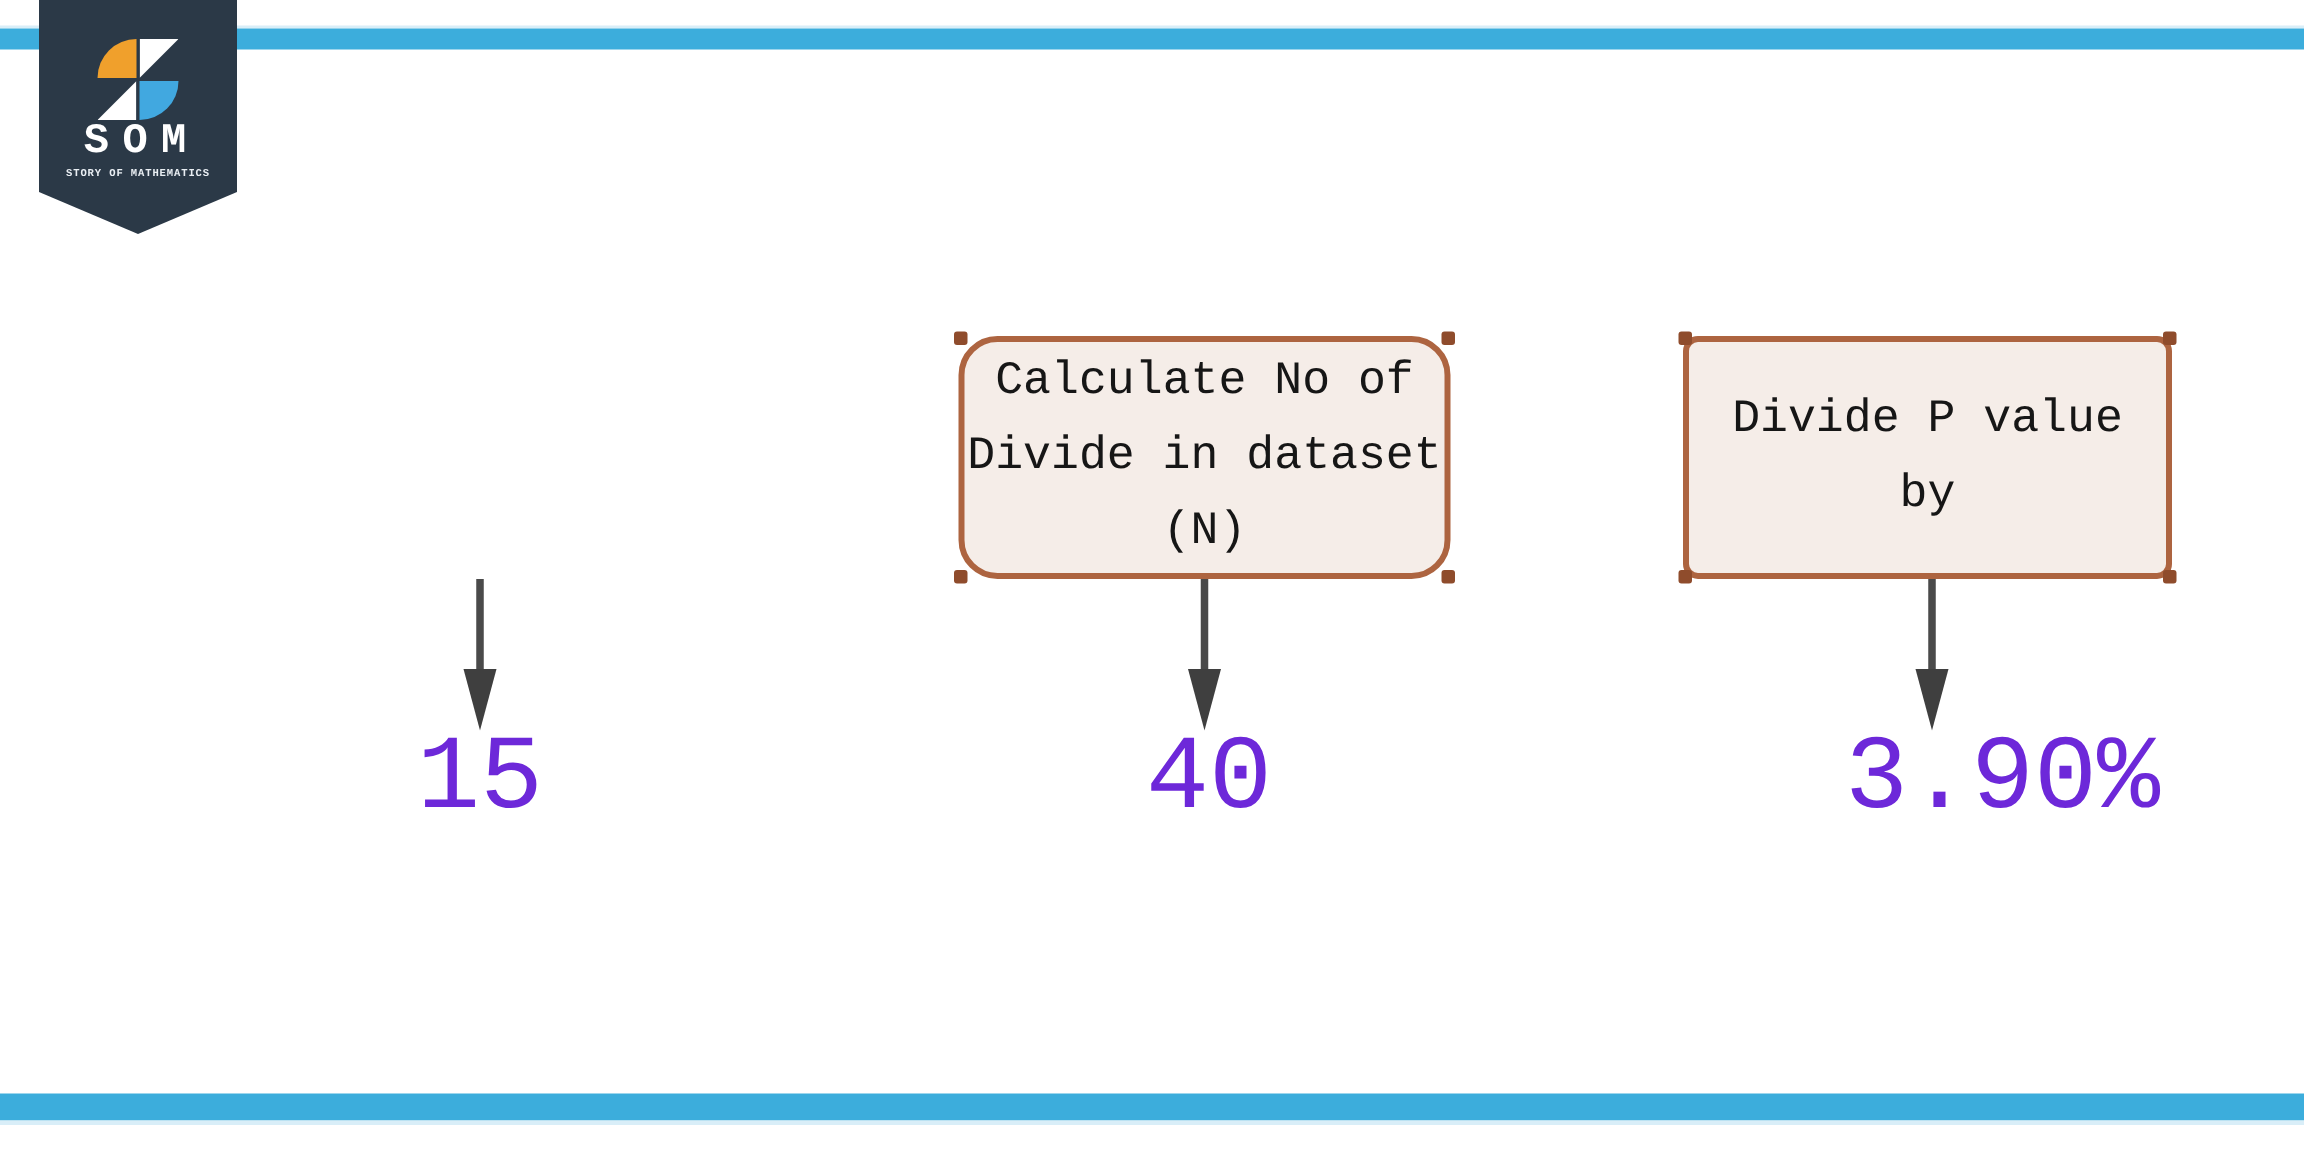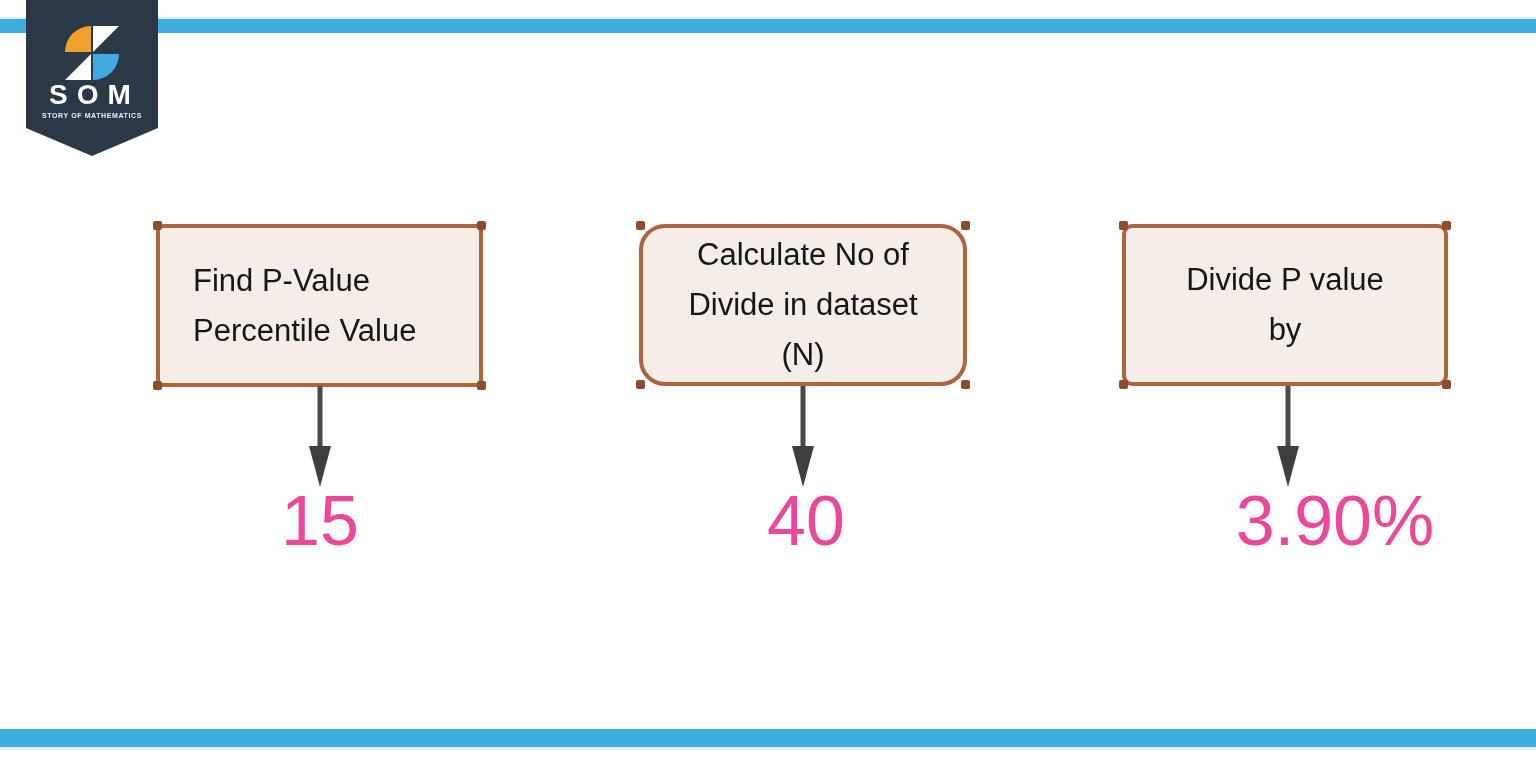--- a/index.html
+++ b/index.html
@@ -2,21 +2,21 @@
 <html><head>
 <meta charset="utf-8">
 <style>
   html,body{margin:0;padding:0;}
   body{
     width:1536px;height:768px;
     background:#ffffff;
     font-family:"Liberation Sans", sans-serif;
     overflow:hidden;
   }
-  .canvas{position:relative;width:1536px;height:768px;background:#ffffff;}
+  .canvas{position:relative;width:1536px;height:768px;background:#ffffff;font-family:Liberation Mono, monospace;}
 
   
   .hairline{position:absolute;left:0;width:1536px;background:#d9eef8;}
   .hairline.top{top:17px;height:2px;}
   .hairline.bottom{top:747px;height:3px;}
   .bar{position:absolute;left:0;width:1536px;background:#3caddc;}
   .bar.top{top:19px;height:14px;}
   .bar.bottom{top:729px;height:18px;}
 
   
@@ -62,21 +62,21 @@
 
   
   .arrow{position:absolute;width:44px;height:103px;top:386px;}
   .arrow.a1{left:298px;}
   .arrow.a2{left:781px;}
   .arrow.a3{left:1266px;}
 
   
   .value{
     position:absolute;top:486px;width:320px;text-align:center;
-    color:#ec4899;font-size:70px;line-height:1.0;white-space:nowrap;
+    color:#6d28d9;font-size:70px;line-height:1.0;white-space:nowrap;
   }
   .value.v1{left:160px;}
   .value.v2{left:646px;}
   .value.v3{left:1175px;}
 </style>
 </head>
 <body>
 
 <div class="canvas">
 
@@ -89,28 +89,20 @@
     <div class="pinwheel">
       <div class="q tl"></div>
       <div class="q tr"></div>
       <div class="q bl"></div>
       <div class="q br"></div>
     </div>
     <div class="som">SOM</div>
     <div class="tagline">STORY OF MATHEMATICS</div>
   </div>
 
-  <div class="box box1">
-    <div class="dot tl"></div>
-    <div class="dot tr"></div>
-    <div class="dot bl"></div>
-    <div class="dot br"></div>
-    <div>Find P-Value</div>
-    <div>Percentile Value</div>
-  </div>
   <svg class="arrow a1" viewBox="0 0 44 103">
     <rect x="19.5" y="0" width="5" height="64" fill="#4a4a4a"></rect>
     <polygon points="11,60 33,60 22,101" fill="#3f3f3f"></polygon>
   </svg>
   <div class="value v1">15</div>
 
   <div class="box box2">
     <div class="dot tl"></div>
     <div class="dot tr"></div>
     <div class="dot bl"></div>

